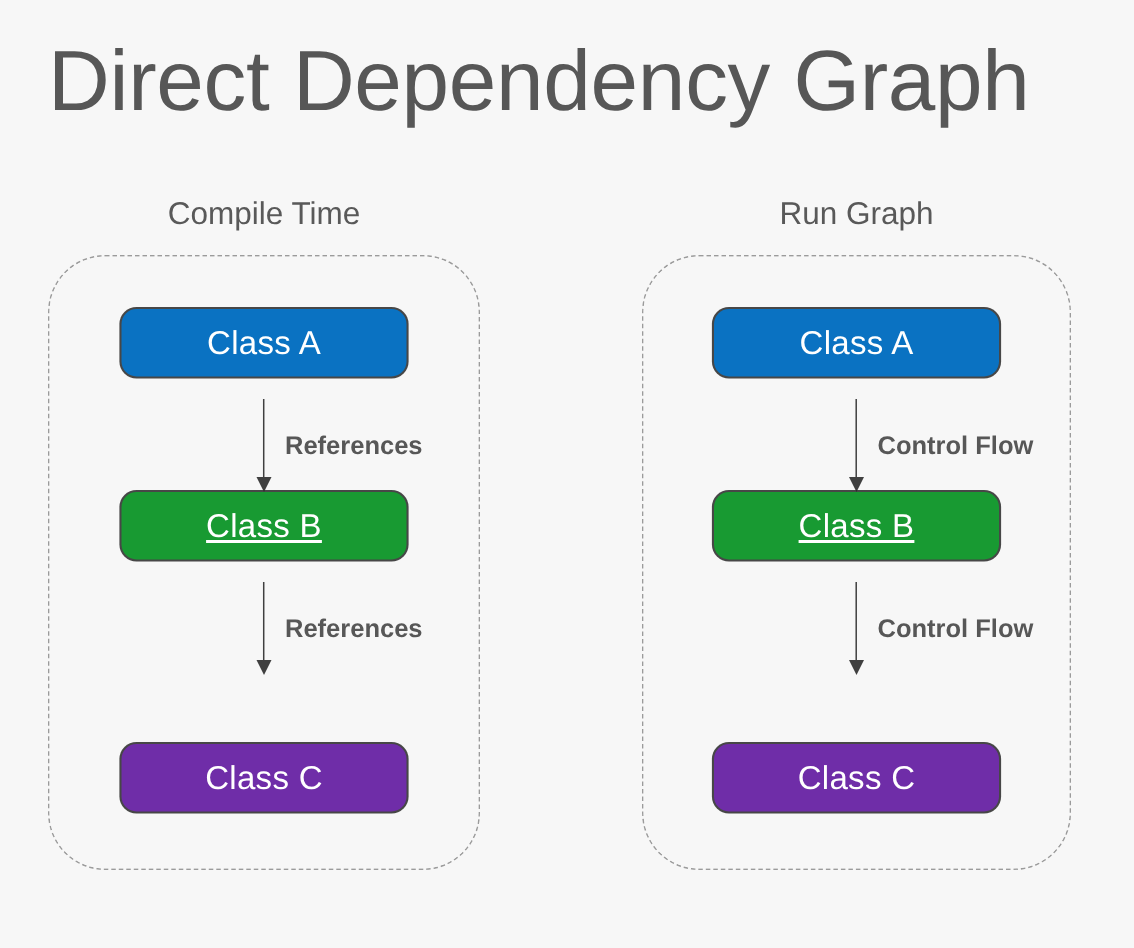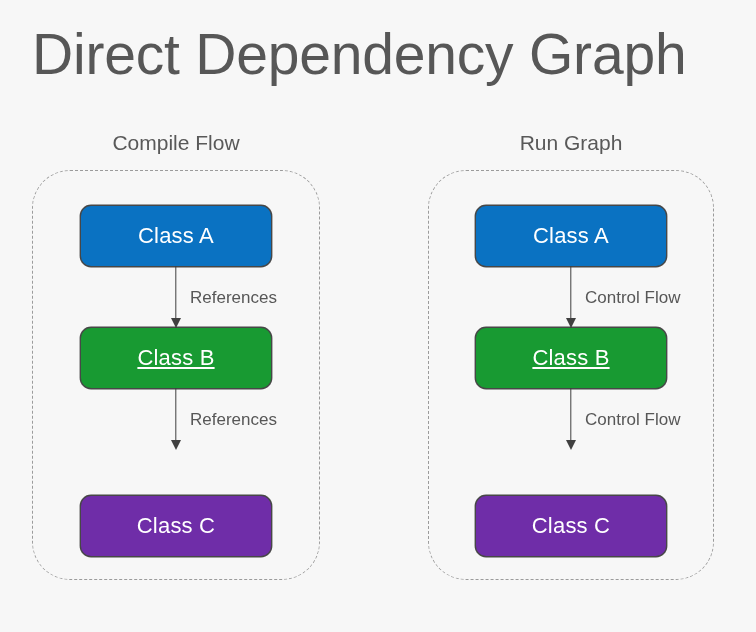--- a/index.html
+++ b/index.html
@@ -73,21 +73,21 @@
     left: 0;
     width: 100%;
     height: 340px;
   }
 
   .node {
     position: absolute;
     left: 50%;
     transform: translateX(-50%);
     width: 190px;
-    height: 60px;
+    height: 45px;
     border-radius: 10px;
     display: flex;
     align-items: center;
     justify-content: center;
     color: #ffffff;
     font-size: 22px;
     font-weight: 400;
     letter-spacing: 0.2px;
     box-shadow: 0 0 0 1.4px rgba(40,40,40,0.85);
     user-select: none;
@@ -129,35 +129,35 @@
     border-top: 10px solid #404040;
   }
 
   .edge-label {
     position: absolute;
     left: 50%;
     top: 50%;
     transform: translateY(-50%);
     margin-left: 14px;
     font-size: 17px;
-    font-weight: 400;
+    font-weight: 700;
     color: #575757;
     white-space: nowrap;
     line-height: 1;
   }
 </style>
 </head>
 <body>
 
 <div id="diagram-root">
 
   <div class="page-title">Direct Dependency Graph</div>
 
   <div class="panel panel-compile">
-    <div class="panel-header">Compile Flow</div>
+    <div class="panel-header">Compile Time</div>
     <div class="panel-box"></div>
 
     <div class="node-stack">
 
       <div class="node node-0" style="background:#0a72c2;">
         <span>Class A</span>
       </div>
 
       <div class="edge edge-0">
         <div class="edge-line"></div>

